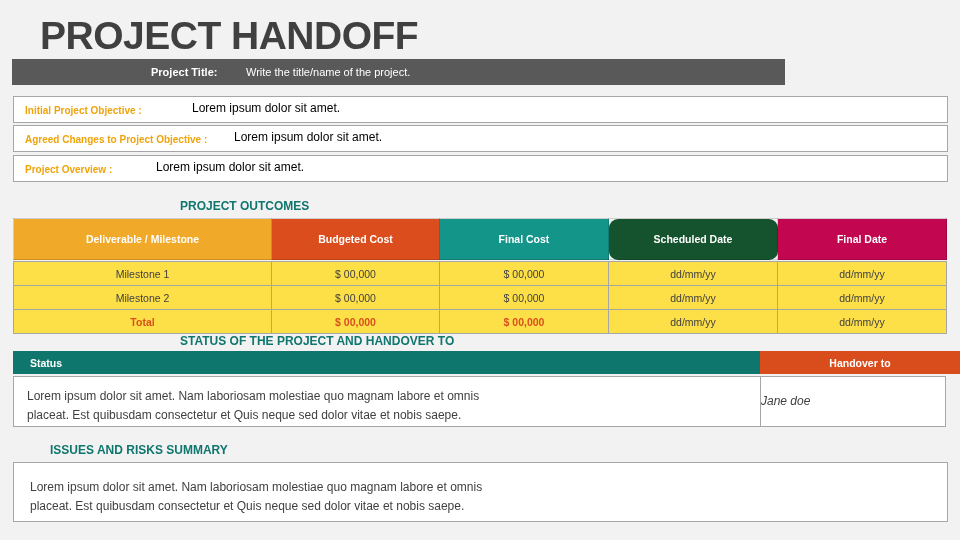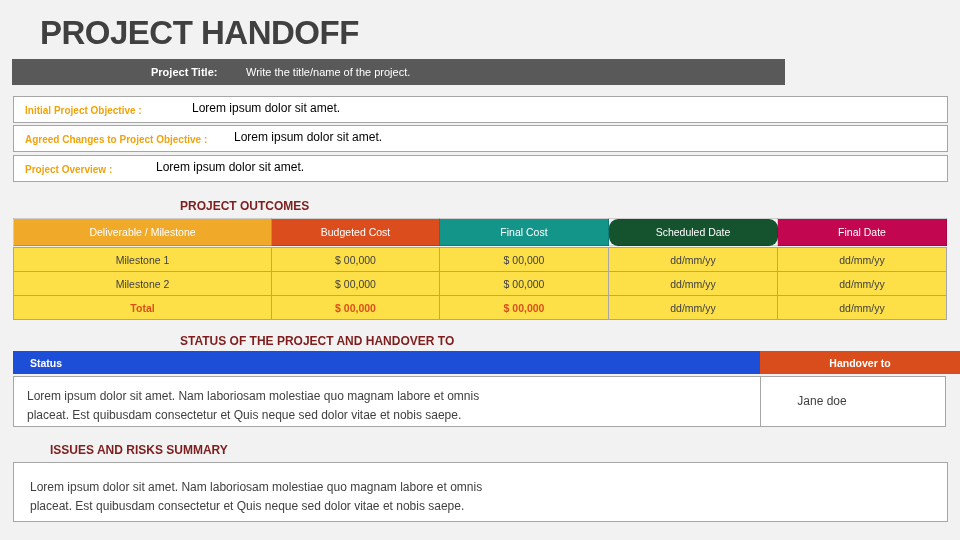--- a/index.html
+++ b/index.html
@@ -1,39 +1,39 @@
 <!DOCTYPE html>
 <html><head>
 <meta charset="utf-8">
 <style>
   * { box-sizing: border-box; margin: 0; padding: 0; }
   html, body { width: 960px; height: 540px; overflow: hidden; }
   body { background: #f2f2f2; font-family: "Liberation Sans", sans-serif; color: #404040; position: relative; }
   .abs { position: absolute; }
-  .title { left: 40px; top: 14px; font-size: 33px; font-weight: bold; color: #404040; letter-spacing: -0.5px; }
+  .title { left: 40px; top: 14px; font-size: 39px; font-weight: bold; color: #404040; letter-spacing: -0.5px; }
   .titlebar { left: 12px; top: 59px; width: 773px; height: 26px; background: #595959; color: #fff; font-size: 11px; }
   .titlebar .lbl { position: absolute; left: 139px; top: 7px; font-weight: bold; }
   .titlebar .val { position: absolute; left: 234px; top: 7px; }
   .infobox { left: 13px; width: 935px; height: 27px; background: #fff; border: 1px solid #a6a6a6; }
   .infobox .lbl { position: absolute; left: 11px; top: 8px; font-size: 10px; font-weight: bold; color: #f0a30a; }
   .infobox .val { position: absolute; top: 4px; font-size: 12px; color: #000000; }
-  .section { font-size: 12px; font-weight: bold; color: #7f1d1d; padding-left: 28px; }
+  .section { font-size: 12px; font-weight: bold; color: #0f766e; padding-left: 28px; }
   table { border-collapse: collapse; table-layout: fixed; }
   .outcomes { left: 13px; top: 218px; width: 933px; }
-  .outcomes th { height: 27px; color: #fff; font-size: 10.5px; font-weight: normal; border: 1px solid rgba(0,0,0,0.15); }
+  .outcomes th { height: 41px; color: #fff; font-size: 10.5px; font-weight: bold; border: 1px solid rgba(0,0,0,0.15); }
   .outcomes td { height: 24px; background: #fde047; border: 1px solid #a6a6a6; font-size: 10.5px; text-align: center; color: #404040; }
   .outcomes tr.spacer td { height: 2px; border: none; background: transparent; }
   .outcomes td.total { color: #d94f1e; font-weight: bold; }
   .status-head { left: 13px; top: 351px; width: 933px; height: 23px; }
-  .status-head .s { position: absolute; left: 0; top: 0; width: 747px; height: 23px; background: #1d4ed8; color: #fff; font-size: 10.5px; font-weight: bold; padding: 6px 0 16px 17px; }
+  .status-head .s { position: absolute; left: 0; top: 0; width: 747px; height: 23px; background: #0f766e; color: #fff; font-size: 10.5px; font-weight: bold; padding: 6px 0 16px 17px; }
   .status-head .h { position: absolute; left: 747px; top: 0; width: 200px; height: 23px; background: #d94c1b; color: #fff; font-size: 10.5px; font-weight: bold; text-align: center; padding-top: 6px; }
   .status-body { left: 13px; top: 376px; width: 933px; height: 51px; background: #fff; border: 1px solid #a6a6a6; }
   .status-body .txt { position: absolute; left: 13px; top: 10px; width: 560px; font-size: 12px; line-height: 19px; color: #404040; }
   .status-body .div { position: absolute; left: 746px; top: 0; width: 1px; height: 49px; background: #a6a6a6; }
-  .status-body .who { position: absolute; left: 715px; top: 17px; width: 186px; text-align: center; font-size: 12px; }
+  .status-body .who { position: absolute; left: 747px; top: 17px; width: 186px; text-align: left; font-size: 12px; font-style: italic; }
   .issues-body { left: 13px; top: 462px; width: 935px; height: 60px; background: #fff; border: 1px solid #a6a6a6; }
   .issues-body .txt { position: absolute; left: 16px; top: 15px; width: 560px; font-size: 12px; line-height: 19px; color: #404040; }
 </style>
 </head>
 <body>
 
 <div class="abs title">PROJECT HANDOFF</div>
 
 <div class="abs titlebar">
   <span class="lbl">Project Title:</span>

